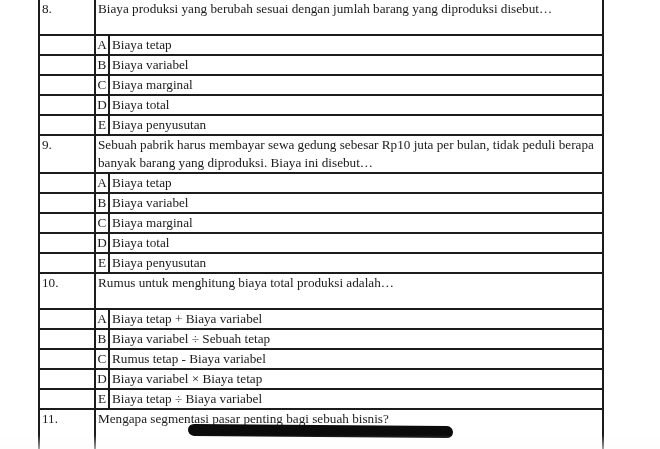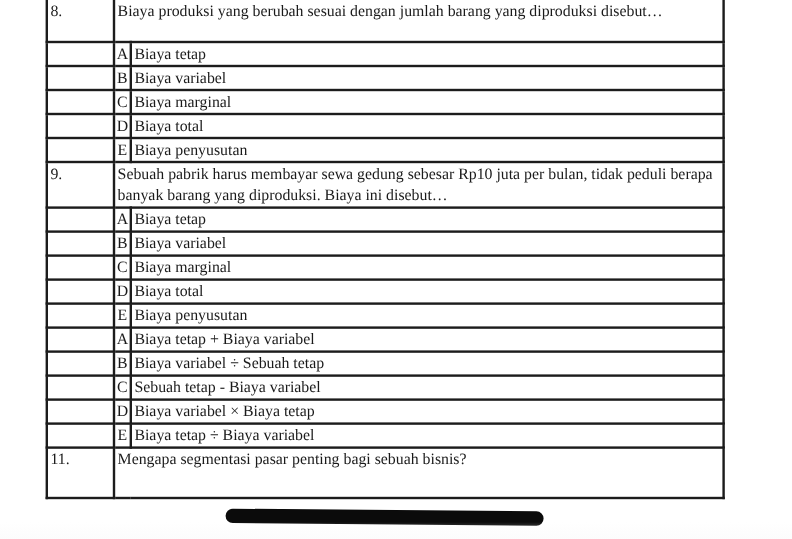--- a/index.html
+++ b/index.html
@@ -110,34 +110,38 @@
       <td></td>
       <td class="letter">D</td>
       <td>Biaya total</td>
     </tr>
     <tr class="opt">
       <td></td>
       <td class="letter">E</td>
       <td>Biaya penyusutan</td>
     </tr>
 
+    <tr class="q">
+      <td class="num">10.</td>
+      <td class="qtext" colspan="2">Rumus untuk menghitung biaya total produksi adalah…</td>
+    </tr>
     <tr class="opt">
       <td></td>
       <td class="letter">A</td>
       <td>Biaya tetap + Biaya variabel</td>
     </tr>
     <tr class="opt">
       <td></td>
       <td class="letter">B</td>
       <td>Biaya variabel ÷ Sebuah tetap</td>
     </tr>
     <tr class="opt">
       <td></td>
       <td class="letter">C</td>
-      <td>Sebuah tetap - Biaya variabel</td>
+      <td>Rumus tetap - Biaya variabel</td>
     </tr>
     <tr class="opt">
       <td></td>
       <td class="letter">D</td>
       <td>Biaya variabel × Biaya tetap</td>
     </tr>
     <tr class="opt">
       <td></td>
       <td class="letter">E</td>
       <td>Biaya tetap ÷ Biaya variabel</td>

